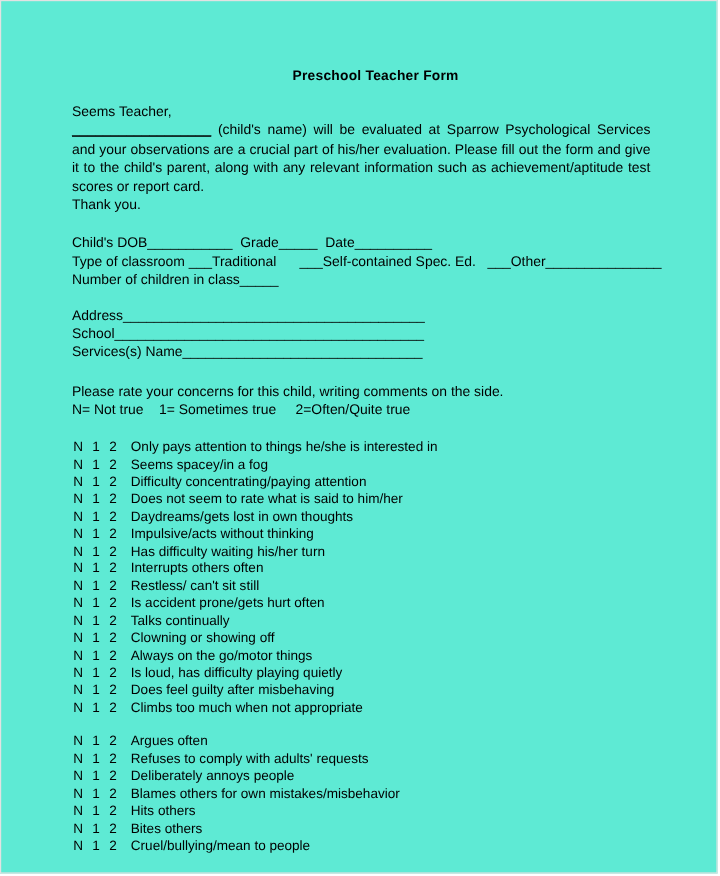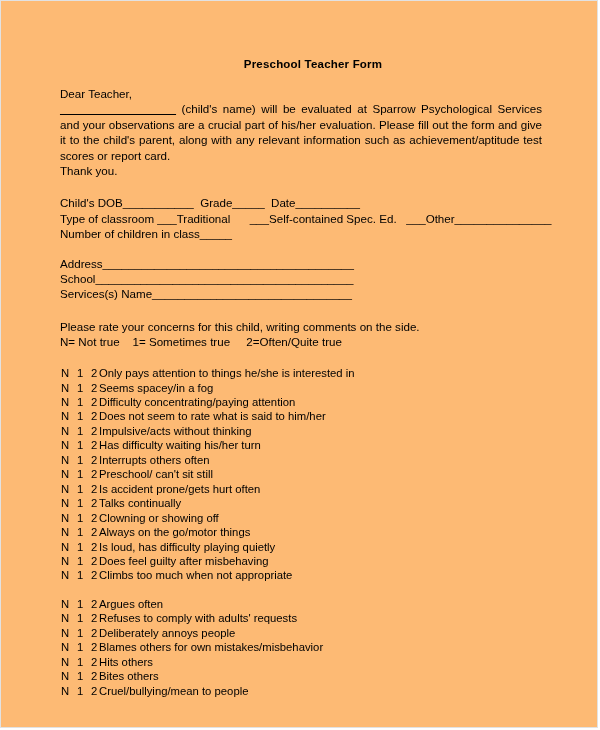--- a/index.html
+++ b/index.html
@@ -13,21 +13,21 @@
     font-family: "Liberation Sans", sans-serif;
     color: #000000;
     -webkit-font-smoothing: none;
   }
   #page {
     position: relative;
     width: 598px;
     height: 728px;
     box-sizing: border-box;
     border: 1px solid #e2e2e2;
-    background: #fdba74;
+    background: #5eead4;
     overflow: hidden;
   }
   .sheet {
     position: absolute;
     left: 59px;
     top: 0;
     width: 482px;
   }
   .doc-title {
     text-align: center;
@@ -89,34 +89,34 @@
   }
   .item {
     font-size: 11.3px;
     line-height: 14.45px;
     white-space: pre;
     margin: 0;
     padding-left: 1px;
   }
   .item .scale {
     display: inline-block;
-    width: 38px;
+    width: 48px;
     letter-spacing: 0.5px;
   }
   .group-gap { height: 14px; }
 </style>
 </head>
 <body>
 
 <div id="page">
   <div class="sheet">
 
     <div class="doc-title">Preschool Teacher  Form</div>
 
-    <div class="greeting">Dear Teacher,</div>
+    <div class="greeting">Seems Teacher,</div>
 
     <p class="para"><span class="blank">__________________</span><span> (child's name) will be evaluated at Sparrow Psychological Services and your observations are a crucial part of his/her evaluation. Please fill out the form and give it to the child's parent, along with any relevant information such as achievement/aptitude test scores or report card.</span></p>
 
     <div class="thanks">Thank you.</div>
 
     <div class="gap-lg"></div>
 
     <div class="field-block">Child's DOB___________  Grade_____  Date__________</div>
     <div class="field-block">Type of classroom ___Traditional      ___Self-contained Spec. Ed.   ___Other_______________</div>
     <div class="field-block">Number of children in class_____</div>
@@ -133,24 +133,25 @@
     <div class="rate-block">N= Not true    1= Sometimes true     2=Often/Quite true</div>
 
     <div class="gap-lg"></div>
 
     <div id="items-root">
         <ul class="items">
           <li class="item"><span class="scale">N  1  2</span><span>Only pays attention to things he/she is interested in</span></li>
           <li class="item"><span class="scale">N  1  2</span><span>Seems spacey/in a fog</span></li>
           <li class="item"><span class="scale">N  1  2</span><span>Difficulty concentrating/paying attention</span></li>
           <li class="item"><span class="scale">N  1  2</span><span>Does not seem to rate what is said to him/her</span></li>
+          <li class="item"><span class="scale">N  1  2</span><span>Daydreams/gets lost in own thoughts</span></li>
           <li class="item"><span class="scale">N  1  2</span><span>Impulsive/acts without thinking</span></li>
           <li class="item"><span class="scale">N  1  2</span><span>Has difficulty waiting his/her turn</span></li>
           <li class="item"><span class="scale">N  1  2</span><span>Interrupts others often</span></li>
-          <li class="item"><span class="scale">N  1  2</span><span>Preschool/ can't sit still</span></li>
+          <li class="item"><span class="scale">N  1  2</span><span>Restless/ can't sit still</span></li>
           <li class="item"><span class="scale">N  1  2</span><span>Is accident prone/gets hurt often</span></li>
           <li class="item"><span class="scale">N  1  2</span><span>Talks continually</span></li>
           <li class="item"><span class="scale">N  1  2</span><span>Clowning or showing off</span></li>
           <li class="item"><span class="scale">N  1  2</span><span>Always on the go/motor things</span></li>
           <li class="item"><span class="scale">N  1  2</span><span>Is loud, has difficulty playing quietly</span></li>
           <li class="item"><span class="scale">N  1  2</span><span>Does feel guilty after misbehaving</span></li>
           <li class="item"><span class="scale">N  1  2</span><span>Climbs too much when not appropriate</span></li>
         </ul>
         <div class="group-gap"></div>
         <ul class="items">

